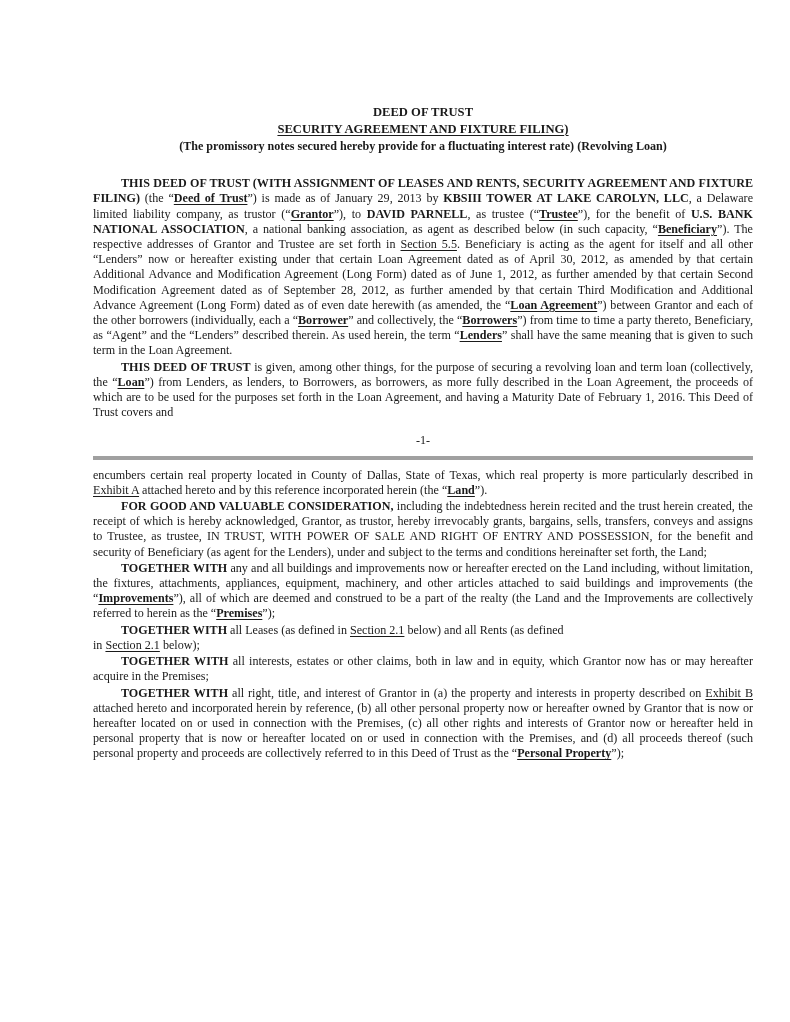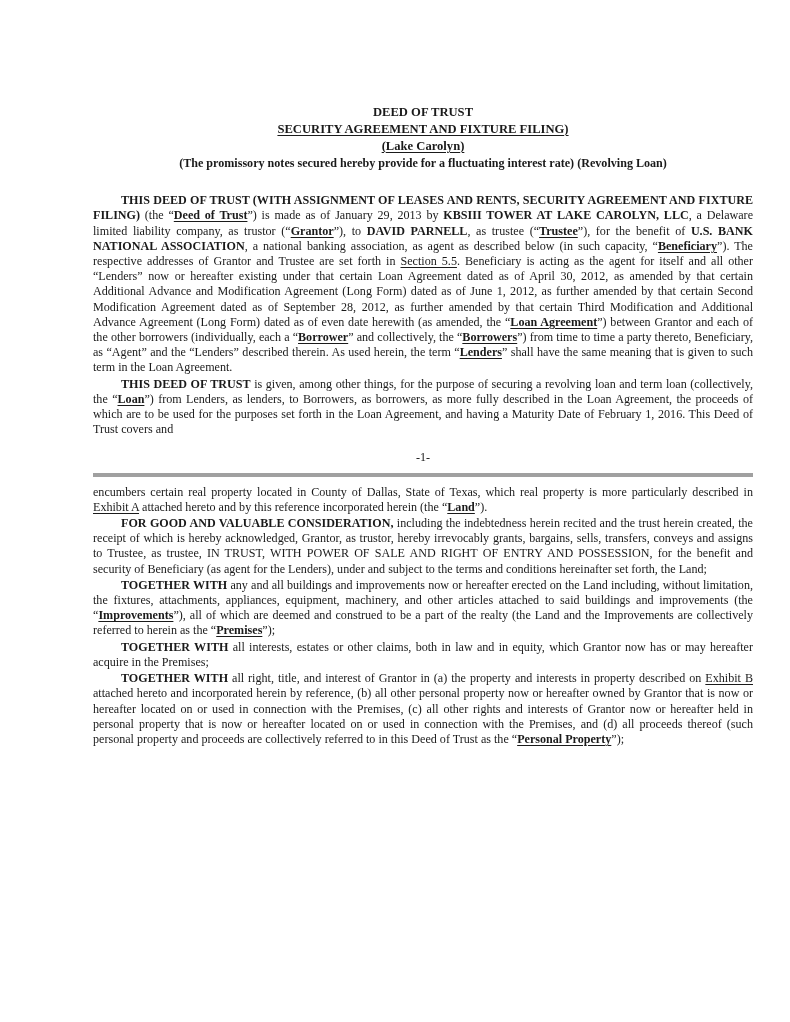--- a/index.html
+++ b/index.html
@@ -57,29 +57,29 @@
     background: var(--divider-color, #a0a0a0);
   }
 </style>
 </head>
 <body>
 
 <div class="page">
   <div class="title-block">
       <div class="title-line">DEED OF TRUST</div>
       <div class="title-line u">SECURITY AGREEMENT AND FIXTURE FILING)</div>
-      <div class="title-line u">(Lake Carolyn)</div>
     </div>
   <div class="subtitle">(The promissory notes secured hereby provide for a fluctuating interest rate) (Revolving Loan)</div>
   <div class="body-block p1">
       <p class="para indent"><span class="b">THIS DEED OF TRUST (WITH ASSIGNMENT OF LEASES AND RENTS, SECURITY AGREEMENT AND FIXTURE FILING)</span><span> (the “</span><span class="b u">Deed of Trust</span><span>”) is made as of January 29, 2013 by </span><span class="b">KBSIII TOWER AT LAKE CAROLYN, LLC</span><span>, a Delaware limited liability company, as trustor (“</span><span class="b u">Grantor</span><span>”), to </span><span class="b">DAVID PARNELL</span><span>, as trustee (“</span><span class="b u">Trustee</span><span>”), for the benefit of </span><span class="b">U.S. BANK NATIONAL ASSOCIATION</span><span>, a national banking association, as agent as described below (in such capacity, “</span><span class="b u">Beneficiary</span><span>”). The respective addresses of Grantor and Trustee are set forth in </span><span class="u">Section 5.5</span><span>. Beneficiary is acting as the agent for itself and all other “Lenders” now or hereafter existing under that certain Loan Agreement dated as of April 30, 2012, as amended by that certain Additional Advance and Modification Agreement (Long Form) dated as of June 1, 2012, as further amended by that certain Second Modification Agreement dated as of September 28, 2012, as further amended by that certain Third Modification and Additional Advance Agreement (Long Form) dated as of even date herewith (as amended, the “</span><span class="b u">Loan Agreement</span><span>”) between Grantor and each of the other borrowers (individually, each a “</span><span class="b u">Borrower</span><span>” and collectively, the “</span><span class="b u">Borrowers</span><span>”) from time to time a party thereto, Beneficiary, as “Agent” and the “Lenders” described therein. As used herein, the term “</span><span class="b u">Lenders</span><span>” shall have the same meaning that is given to such term in the Loan Agreement.</span></p>
       <p class="para indent"><span class="b">THIS DEED OF TRUST</span><span> is given, among other things, for the purpose of securing a revolving loan and term loan (collectively, the “</span><span class="b u">Loan</span><span>”) from Lenders, as lenders, to Borrowers, as borrowers, as more fully described in the Loan Agreement, the proceeds of which are to be used for the purposes set forth in the Loan Agreement, and having a Maturity Date of February 1, 2016. This Deed of Trust covers and</span></p>
     </div>
   <div class="page-number">-1-</div>
   <div class="page-divider"></div>
   <div class="body-block p2">
       <p class="para"><span>encumbers certain real property located in County of Dallas, State of Texas, which real property is more particularly described in </span><span class="u">Exhibit A</span><span> attached hereto and by this reference incorporated herein (the “</span><span class="b u">Land</span><span>”).</span></p>
       <p class="para indent"><span class="b">FOR GOOD AND VALUABLE CONSIDERATION,</span><span> including the indebtedness herein recited and the trust herein created, the receipt of which is hereby acknowledged, Grantor, as trustor, hereby irrevocably grants, bargains, sells, transfers, conveys and assigns to Trustee, as trustee, IN TRUST, WITH POWER OF SALE AND RIGHT OF ENTRY AND POSSESSION, for the benefit and security of Beneficiary (as agent for the Lenders), under and subject to the terms and conditions hereinafter set forth, the Land;</span></p>
       <p class="para indent"><span class="b">TOGETHER WITH</span><span> any and all buildings and improvements now or hereafter erected on the Land including, without limitation, the fixtures, attachments, appliances, equipment, machinery, and other articles attached to said buildings and improvements (the “</span><span class="b u">Improvements</span><span>”), all of which are deemed and construed to be a part of the realty (the Land and the Improvements are collectively referred to herein as the “</span><span class="b u">Premises</span><span>”);</span></p>
+      <p class="para indent"><span class="b">TOGETHER WITH</span><span> all Leases (as defined in </span><span class="u">Section 2.1</span><span> below) and all Rents (as defined</span><br><span>in </span><span class="u">Section 2.1</span><span> below);</span></p>
       <p class="para indent"><span class="b">TOGETHER WITH</span><span> all interests, estates or other claims, both in law and in equity, which Grantor now has or may hereafter acquire in the Premises;</span></p>
       <p class="para indent"><span class="b">TOGETHER WITH</span><span> all right, title, and interest of Grantor in (a) the property and interests in property described on </span><span class="u">Exhibit B</span><span> attached hereto and incorporated herein by reference, (b) all other personal property now or hereafter owned by Grantor that is now or hereafter located on or used in connection with the Premises, (c) all other rights and interests of Grantor now or hereafter held in personal property that is now or hereafter located on or used in connection with the Premises, and (d) all proceeds thereof (such personal property and proceeds are collectively referred to in this Deed of Trust as the “</span><span class="b u">Personal Property</span><span>”);</span></p>
     </div>
 </div>
 
 </body></html>

